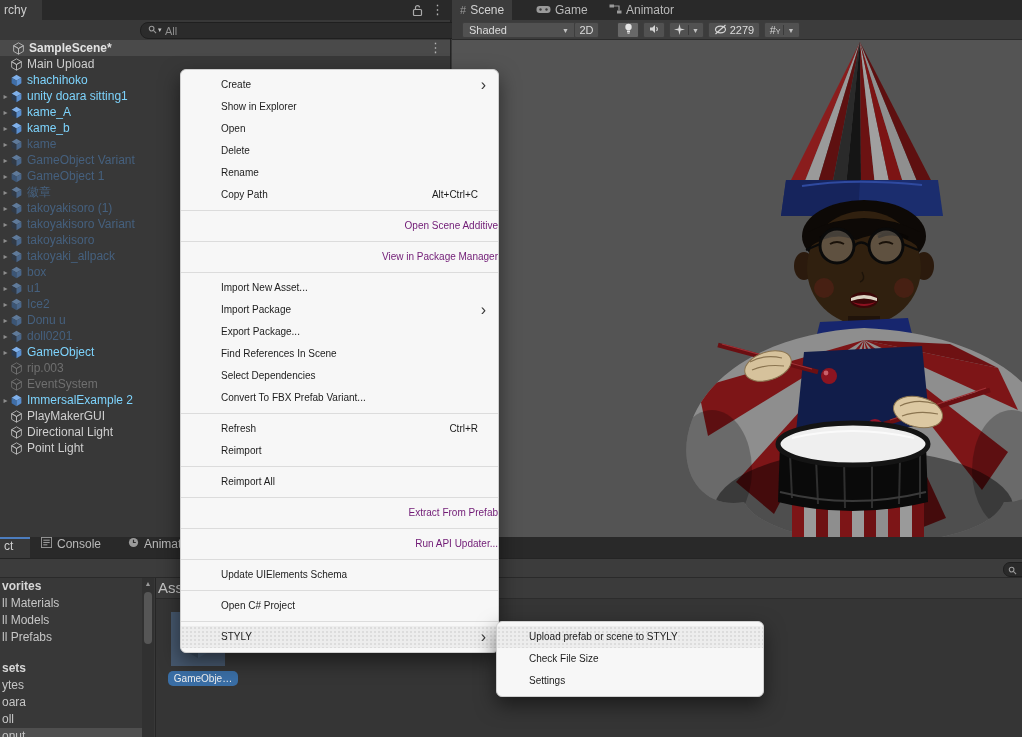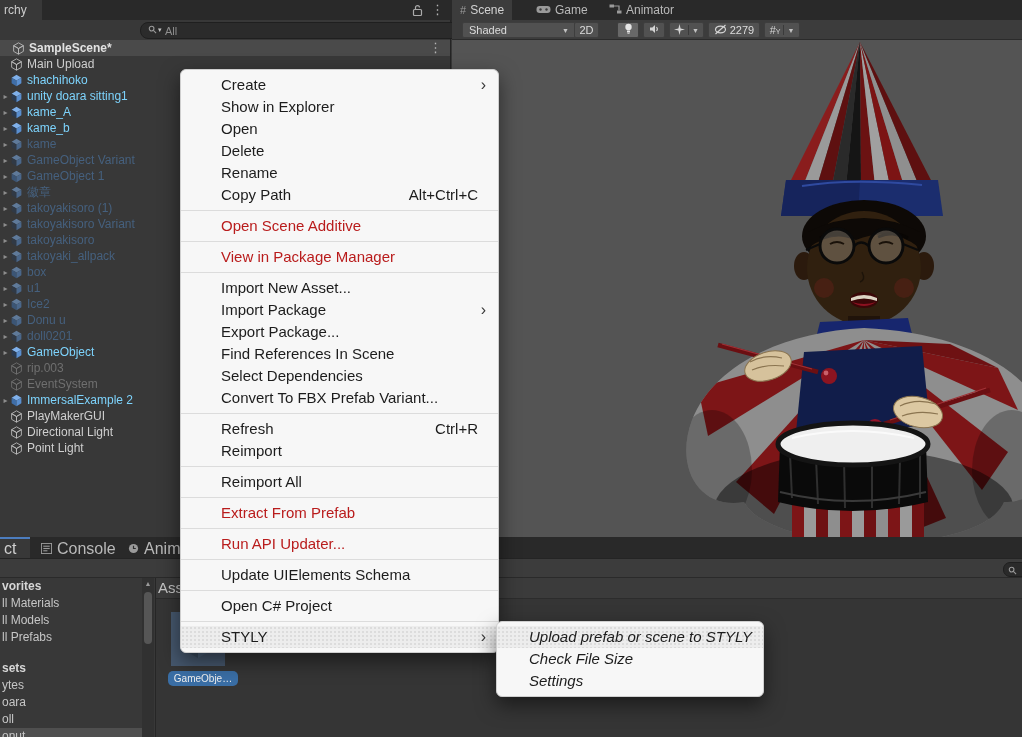--- a/index.html
+++ b/index.html
@@ -63,22 +63,22 @@
   #btn-gizmocount{left:256px;width:52px;}
   #btn-grid{left:312px;width:36px;}
   .vdiv{width:1px;height:10px;background:#3a3a3a;}
 
   
   #scene{left:452px;top:40px;width:570px;height:497px;background:#545454;overflow:hidden;}
 
   
   #b-panel{left:0;top:537px;width:1022px;height:200px;background:#383838;}
   #p-tabbar{position:absolute;left:0;top:0;width:100%;height:21px;background:#292929;}
-  .ptab{position:absolute;top:0;height:21px;display:flex;align-items:flex-end;gap:5px;
-        font-size:16px;color:#b9b9b9;padding:0 8px;box-sizing:border-box;white-space:nowrap;}
+  .ptab{position:absolute;top:0;height:21px;display:flex;align-items:flex-start;gap:5px;
+        font-size:12px;color:#b9b9b9;padding:0 8px;box-sizing:border-box;white-space:nowrap;}
   #ptab-project{left:0;width:30px;background:#383838;border-top:2px solid #4c7dbf;color:#cfcfcf;padding:0 4px;}
   #ptab-console{left:33px;}
   #ptab-animator{left:120px;}
   #p-toolbar{position:absolute;left:0;top:21px;width:100%;height:20px;background:#3c3c3c;
              border-top:1px solid #242424;border-bottom:1px solid #2a2a2a;box-sizing:border-box;}
   #p-search{position:absolute;left:1003px;top:3px;width:30px;height:13px;background:#2a2a2a;
             border:1px solid #1f1f1f;border-radius:7px;display:flex;align-items:center;padding-left:4px;}
   #p-content{position:absolute;left:0;top:41px;width:100%;height:159px;}
   #fav-col{position:absolute;left:0;top:0;width:142px;height:100%;background:#383838;overflow:hidden;}
   .fav-row{height:17px;line-height:17px;font-size:12px;color:#c6c6c6;padding-left:2px;white-space:nowrap;cursor:pointer;}
@@ -92,23 +92,23 @@
   #crumb-row{height:20px;background:#3b3b3b;border-bottom:1px solid #2c2c2c;color:#c4c4c4;font-size:15px;line-height:20px;padding-left:2px;}
   #asset-thumb{position:absolute;left:15px;top:34px;width:54px;height:54px;background:#46586e;cursor:pointer;}
   #asset-pill{position:absolute;left:12px;top:93px;width:70px;height:15px;background:#3a6ea5;border-radius:5px;
               color:#efefef;font-size:10px;text-align:center;line-height:15px;cursor:pointer;white-space:nowrap;overflow:hidden;}
 
   
   .menu{position:absolute;background:#f7f7f7;border:1px solid #cfcfcf;border-radius:6px;
         box-shadow:0 8px 20px rgba(0,0,0,.5);padding:4px 0;z-index:20;}
   #ctx-menu{left:180px;top:69px;width:317px;}
   #styly-submenu{left:496px;top:621px;width:266px;z-index:21;}
-  .menu-item{position:relative;height:22px;line-height:22px;padding-left:40px;font-size:15px;color:#1c1c1c;cursor:pointer;white-space:nowrap;}
-  #styly-submenu .menu-item{padding-left:32px;font-style:italic;}
-  .menu-item.disabled{color:#b91c1c;}
+  .menu-item{position:relative;height:22px;line-height:22px;padding-left:40px;font-size:10px;color:#1c1c1c;cursor:pointer;white-space:nowrap;}
+  #styly-submenu .menu-item{padding-left:32px;}
+  .menu-item.disabled{color:#701a75;text-align:right;}
   .menu-item.hover{background-color:#ededed;
         background-image:radial-gradient(rgba(0,0,0,.07) 1px, transparent 1.2px);background-size:4px 4px;}
   .menu-item.sep{height:0;margin:4px 0;border-top:1px solid #dcdcdc;padding:0;pointer-events:none;}
   .mi-shortcut{position:absolute;right:20px;}
   .mi-arrow{position:absolute;right:12px;top:0;}
   .menu-item.arrow .mi-arrow::before{content:"\203A";font-size:16px;color:#3a3a3a;}
 </style>
 </head>
 <body>
 

